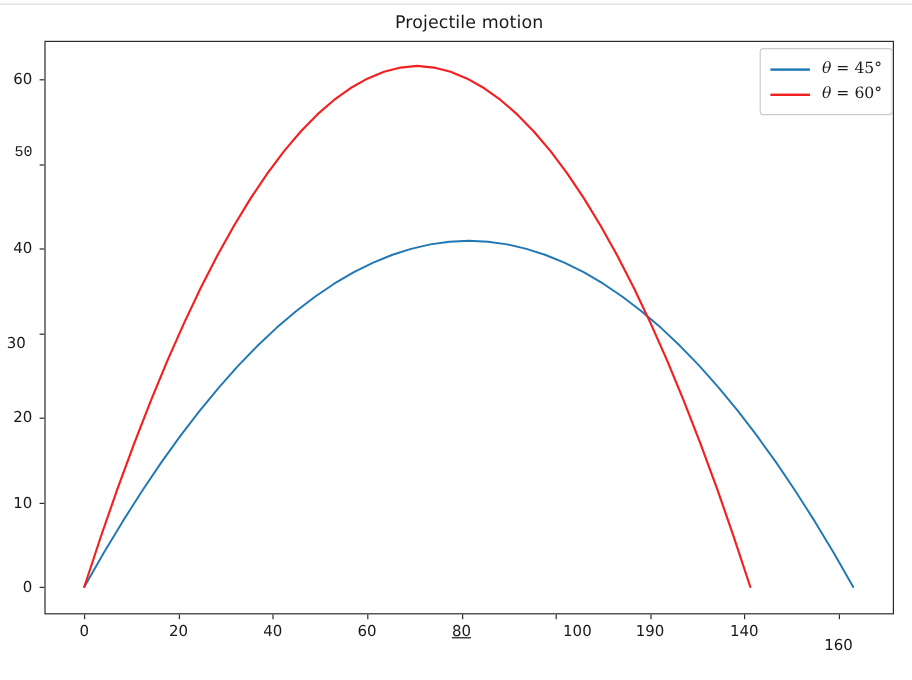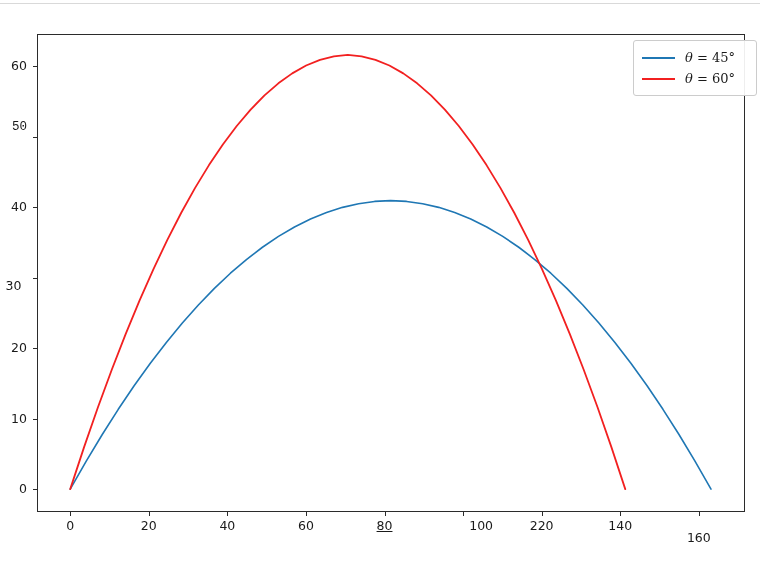--- a/index.html
+++ b/index.html
@@ -95,21 +95,21 @@
     text-align: right;
     font-size: 12.5px;
     color: #1a1a1a;
     margin-top: -8px;
   }
   
   #legend {
     position: absolute;
     left: 633px;
     top: 35px;
-    padding: 6px 21px 6px 8px;
+    padding: 6px 8px 6px 8px;
     border: 1px solid #cccccc;
     border-radius: 3px;
     background: rgba(255,255,255,0.92);
     box-sizing: border-box;
     text-align: right;
   }
   .legend-row {
     display: flex;
     align-items: center;
     height: 21px;
@@ -132,20 +132,21 @@
 </style>
 </head>
 <body>
 
 <div id="screen">
 
   <div id="top-rule"></div>
 
   <div id="figure">
 
+    <div id="chart-title">Projectile motion</div>
 
     <div id="plot-area">
       <svg id="plot-svg" width="706" height="476" viewBox="0 0 706 476">
         <g id="series-group">
             <path d="M32.22 454.14 L48.25 426.07 L64.27 399.49 L80.26 374.31 L96.29 350.55 L112.32 328.26 L128.35 307.39 L144.34 287.93 L160.37 269.94 L176.40 253.37 L192.43 238.21 L208.42 224.53 L224.45 212.26 L240.48 201.40 L256.51 192.02 L272.50 184.05 L288.53 177.50 L304.56 172.35 L320.59 168.68 L336.58 166.42 L352.61 165.58 L368.64 166.42 L384.67 168.68 L400.66 172.35 L416.69 177.50 L432.71 184.05 L448.74 192.02 L464.73 201.40 L480.76 212.26 L496.79 224.53 L512.82 238.21 L528.81 253.37 L544.84 269.94 L560.87 287.93 L576.90 307.39 L592.89 328.26 L608.92 350.55 L624.95 374.31 L640.98 399.49 L656.97 426.07 L673.00 454.14" fill="none" stroke="#1f77b4" stroke-width="1.6" stroke-linecap="round" stroke-linejoin="round"></path>
             <path d="M32.22 454.14 L46.08 412.11 L59.95 372.20 L73.86 334.47 L87.73 298.86 L101.60 265.36 L115.47 234.05 L129.34 204.86 L143.24 177.78 L157.11 152.88 L170.98 130.11 L184.85 109.44 L198.72 90.97 L212.63 74.61 L226.49 60.36 L240.36 48.31 L254.23 38.36 L268.10 30.53 L282.01 24.82 L295.88 21.30 L309.74 19.89 L323.61 21.30 L337.48 24.82 L351.39 30.53 L365.26 38.36 L379.13 48.31 L392.99 60.36 L406.86 74.61 L420.77 90.97 L434.64 109.44 L448.51 130.11 L462.38 152.88 L476.25 177.78 L490.15 204.86 L504.02 234.05 L517.89 265.36 L531.76 298.86 L545.63 334.47 L559.54 372.20 L573.40 412.11 L587.27 454.14" fill="none" stroke="#f22020" stroke-width="1.8" stroke-linecap="round" stroke-linejoin="round"></path>
           </g>
       </svg>
     </div>
 
@@ -156,21 +157,21 @@
         <div class="tick-label-x" style="left: 148.791px;">20</div>
         <div class="tick-mark-x" style="left: 227.367px;"></div>
         <div class="tick-label-x" style="left: 227.367px;">40</div>
         <div class="tick-mark-x" style="left: 305.942px;"></div>
         <div class="tick-label-x" style="left: 305.942px;">60</div>
         <div class="tick-mark-x" style="left: 384.518px;"></div>
         <div class="tick-label-x" style="left: 384.518px; text-decoration: underline;">80</div>
         <div class="tick-mark-x" style="left: 463.093px;"></div>
         <div class="tick-label-x" style="left: 463.093px; text-align: right;">100</div>
         <div class="tick-mark-x" style="left: 541.668px;"></div>
-        <div class="tick-label-x" style="left: 541.668px;">220</div>
+        <div class="tick-label-x" style="left: 541.668px;">190</div>
         <div class="tick-mark-x" style="left: 620.244px;"></div>
         <div class="tick-label-x" style="left: 620.244px;">140</div>
         <div class="tick-mark-x" style="left: 698.819px;"></div>
         <div class="tick-label-x" style="left: 698.819px; margin-top: 12px;">160</div>
       </div>
     <div id="ticks-y">
         <div class="tick-mark-y" style="top: 484.139px;"></div>
         <div class="tick-label-y" style="top: 484.139px;">0</div>
         <div class="tick-mark-y" style="top: 413.621px;"></div>
         <div class="tick-label-y" style="top: 413.621px;">10</div>

